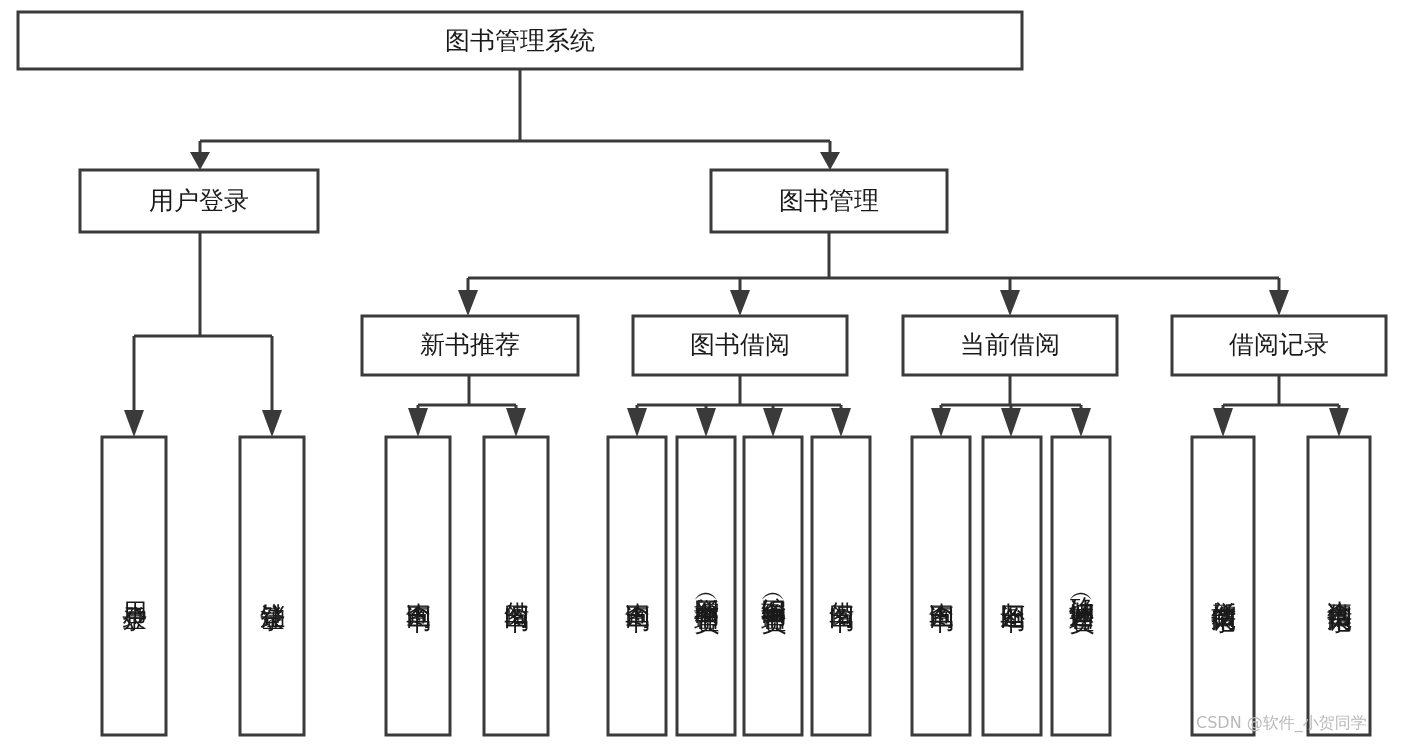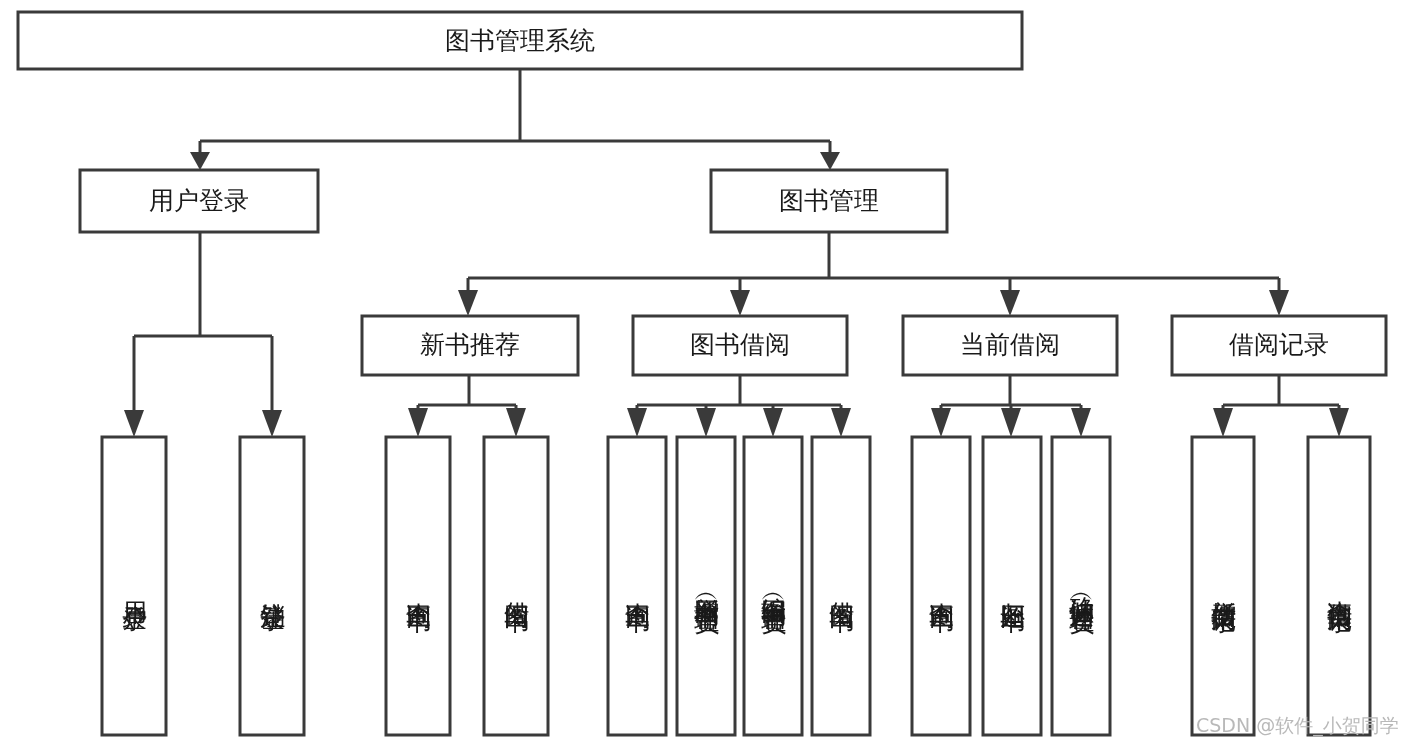--- a/index.html
+++ b/index.html
@@ -67,21 +67,21 @@
   .leaf-label-wrap {
     position: absolute;
     display: flex;
     align-items: center;
     justify-content: center;
     pointer-events: none;
   }
   .watermark {
     position: absolute;
     font-family: "DejaVu Sans", "Liberation Sans", sans-serif;
-    font-size: 19px;
+    font-size: 16px;
     color: #b9b9b9;
     white-space: nowrap;
     left: 1196px;
     top: 713px;
   }
 </style>
 </head>
 <body>
 
 <div id="diagram-root">

